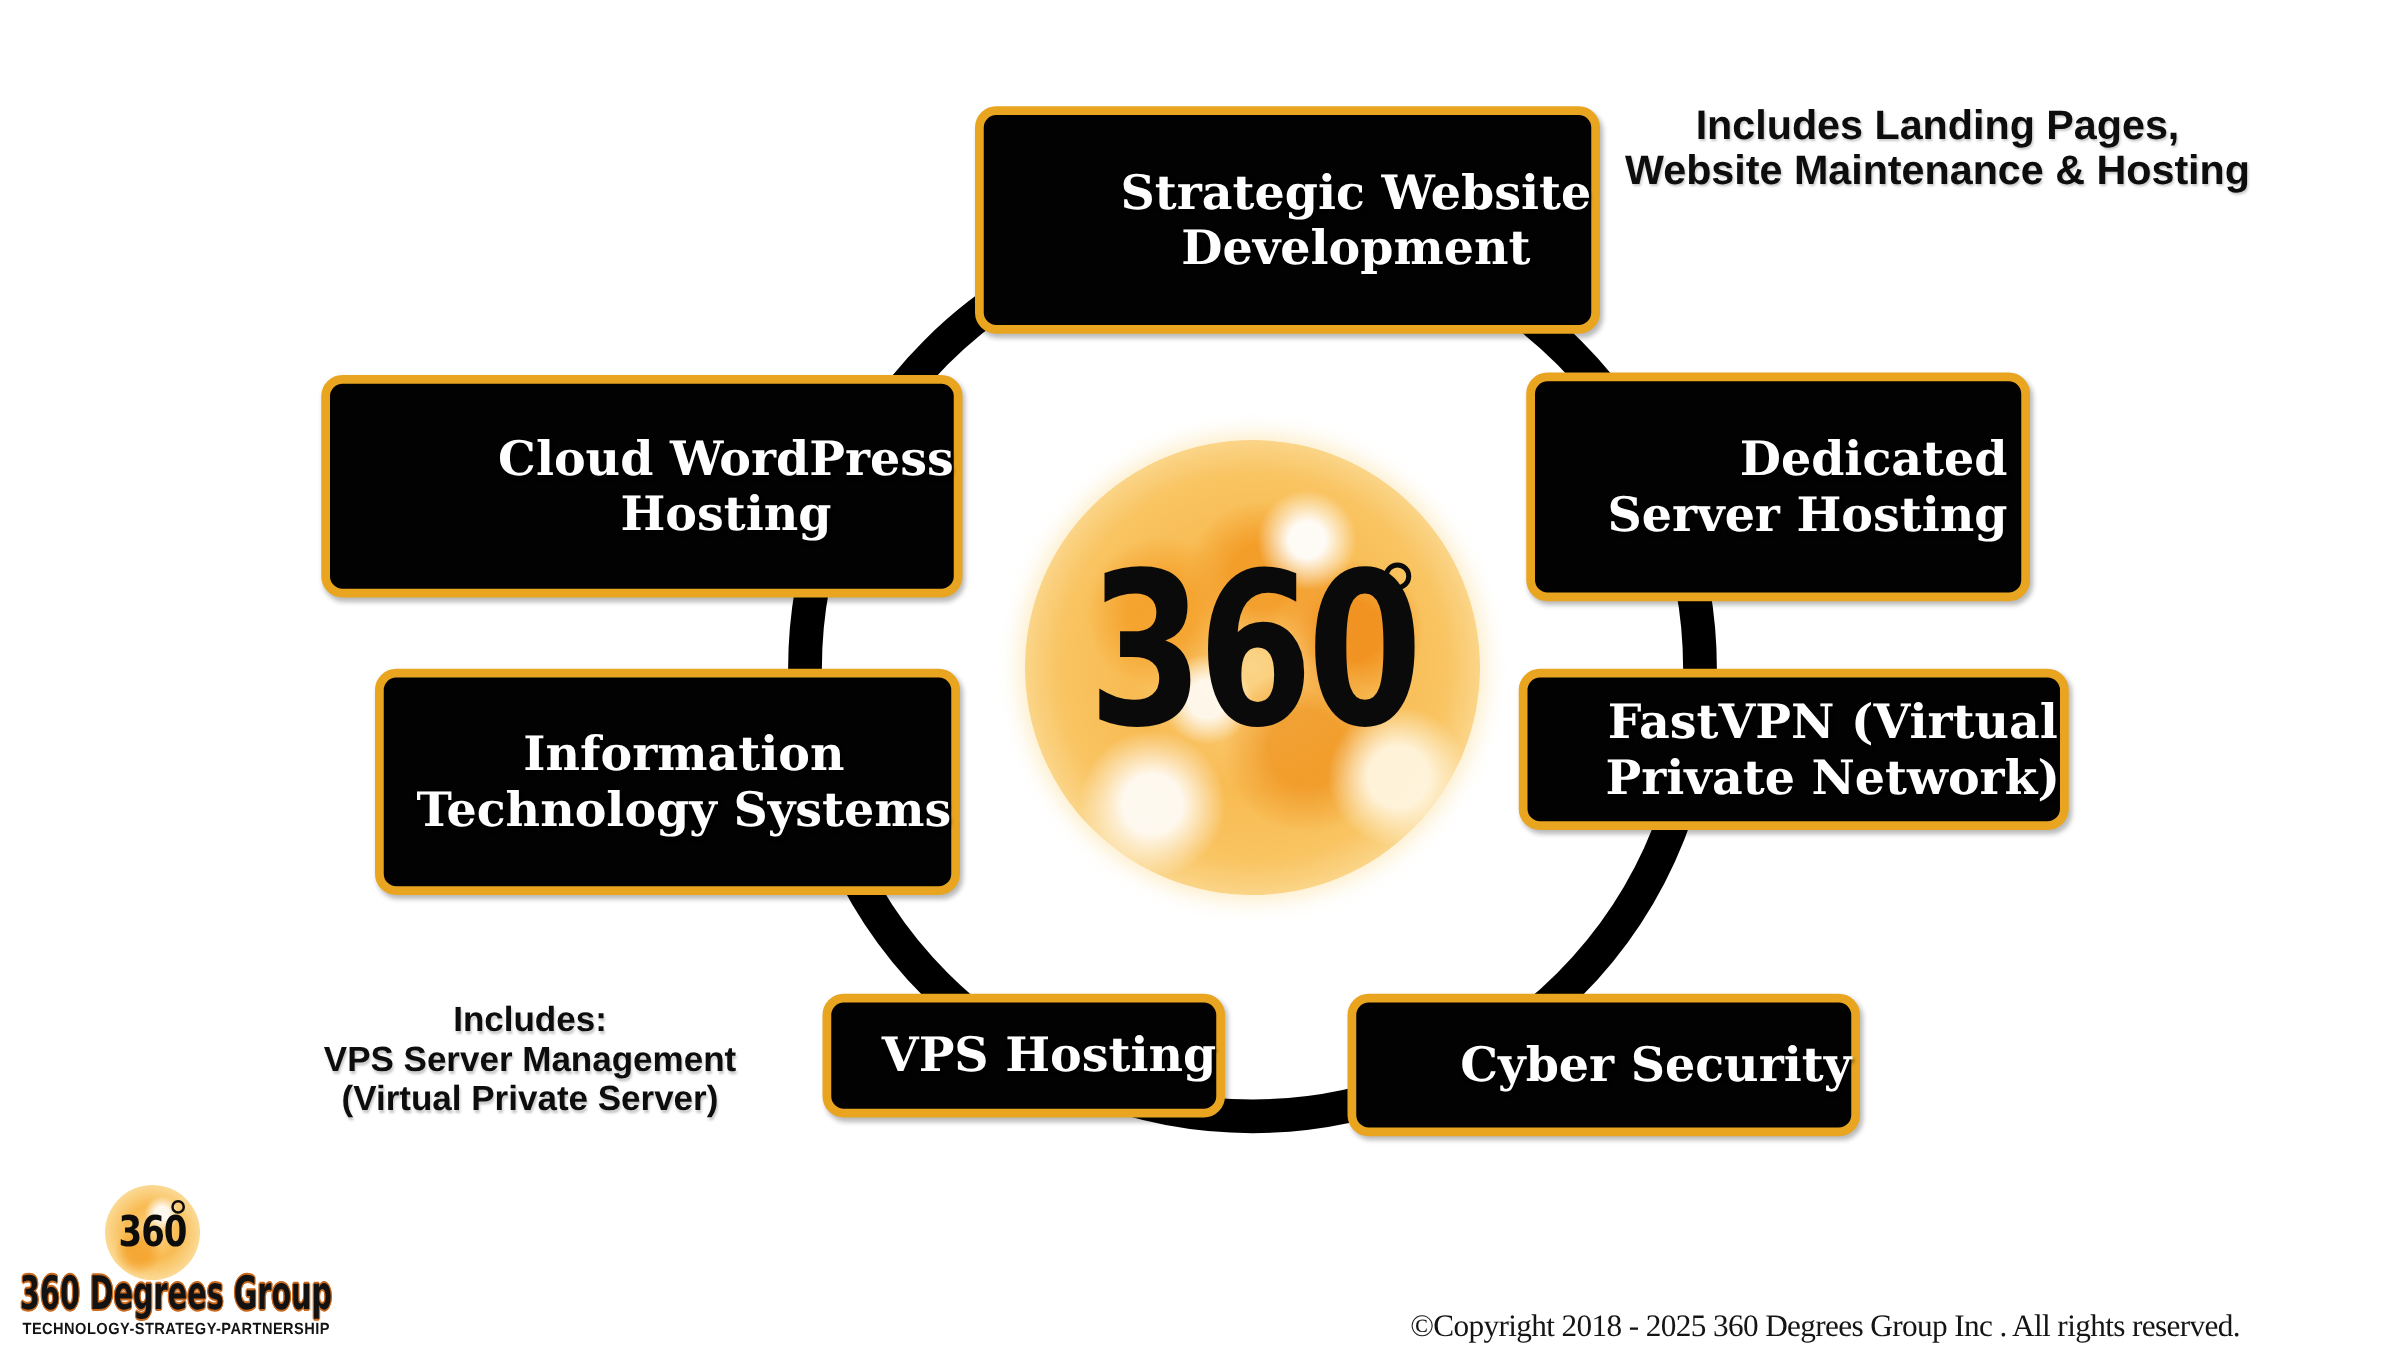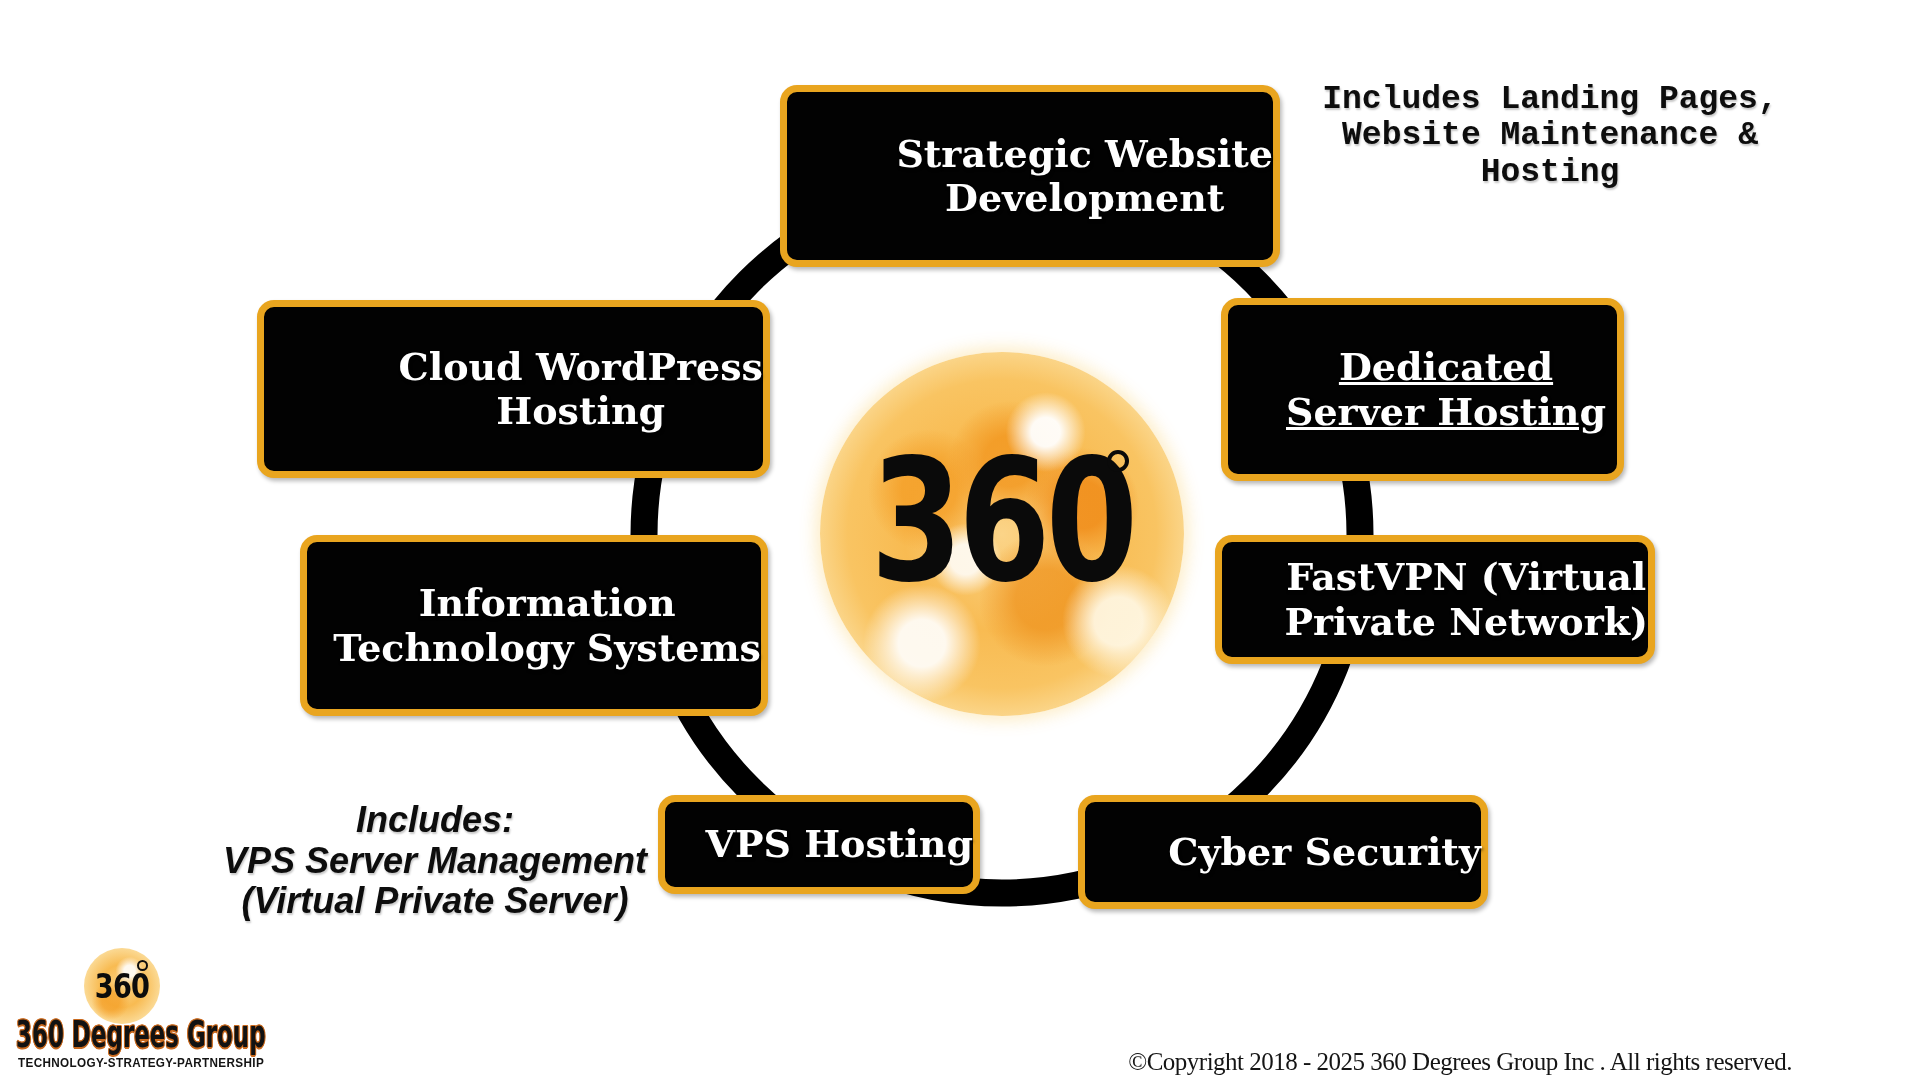--- a/index.html
+++ b/index.html
@@ -39,29 +39,29 @@
     background:#020202;border:7px solid #E9A51F;border-radius:17px;
     display:flex;align-items:center;justify-content:flex-end;
     box-shadow:2px 3px 4px rgba(0,0,0,.28);
   }
   .node-label{
     color:#ffffff;font-family:"DejaVu Serif",serif;font-weight:bold;
     font-size:38px;line-height:1.17;text-align:center;white-space:pre-line;
     text-shadow:1px 2px 3px rgba(0,0,0,.6);
   }
   .node.align-left{justify-content:flex-start;padding-left:58px;}
-  .node.align-left .node-label{text-align:center;text-decoration:underline;}
+  .node.align-left .node-label{text-align:right;}
   
   .annotation{
     position:absolute;z-index:3;color:#0d0d0d;font-family:"Liberation Sans",sans-serif;
     font-weight:bold;text-align:center;white-space:pre-line;
     text-shadow:1px 2px 2px rgba(0,0,0,.22);
   }
-  .annotation.top-right{left:1268px;top:82px;width:564px;font-size:33px;line-height:1.1;font-family:Liberation Mono, monospace;}
-  .annotation.bottom-left{left:218px;top:800px;width:434px;font-size:36px;line-height:1.13;font-style:italic;}
+  .annotation.top-right{left:1268px;top:82px;width:564px;font-size:33px;line-height:1.1;}
+  .annotation.bottom-left{left:207px;top:800px;width:434px;font-size:28px;line-height:1.13;}
   
   .logo{position:absolute;left:10px;top:942px;width:280px;height:136px;z-index:3;}
   .logo-sun{
     position:absolute;left:74px;top:6px;width:76px;height:76px;border-radius:50%;
     background:
       radial-gradient(circle at 60% 30%, rgba(255,255,255,.9) 0 8%, rgba(255,255,255,0) 20%),
       radial-gradient(circle at 35% 70%, rgba(244,158,38,.7) 0 12%, rgba(244,158,38,0) 26%),
       radial-gradient(circle at 50% 50%, #fbd488 0%, #f8bb52 40%, #fce3a9 80%, #fff6e4 95%, #ffffff 100%);
     display:flex;align-items:center;justify-content:center;
   }

